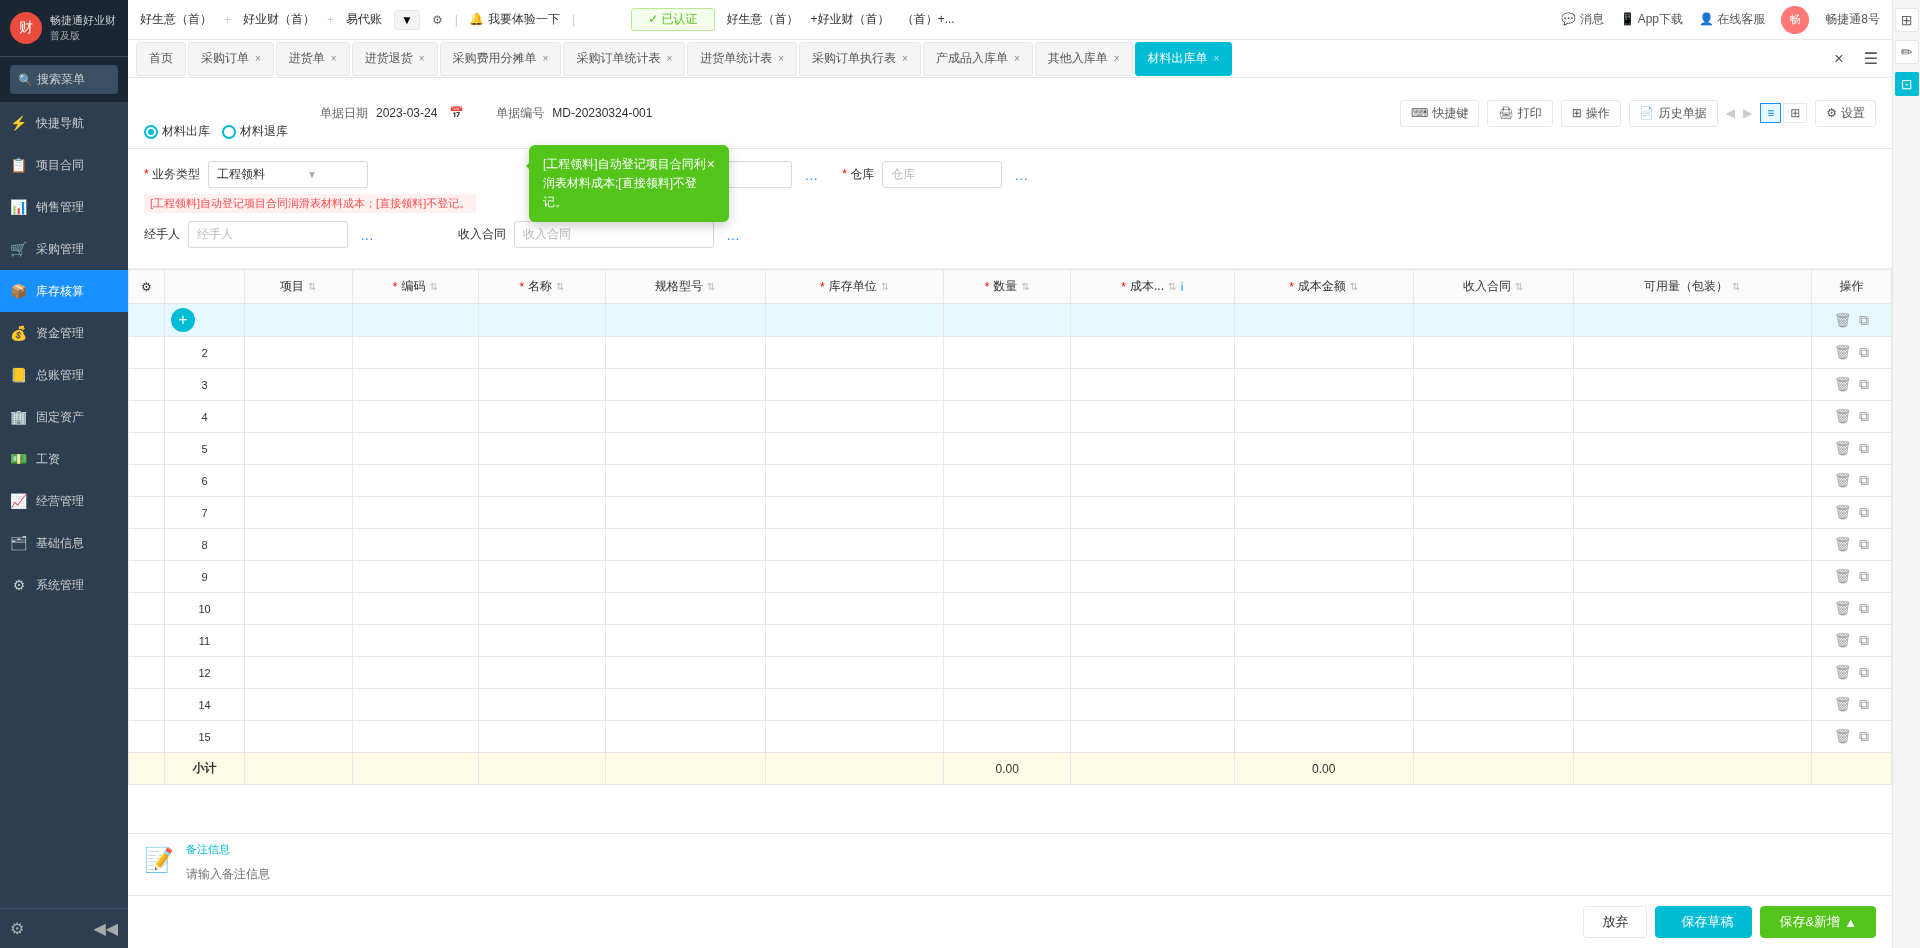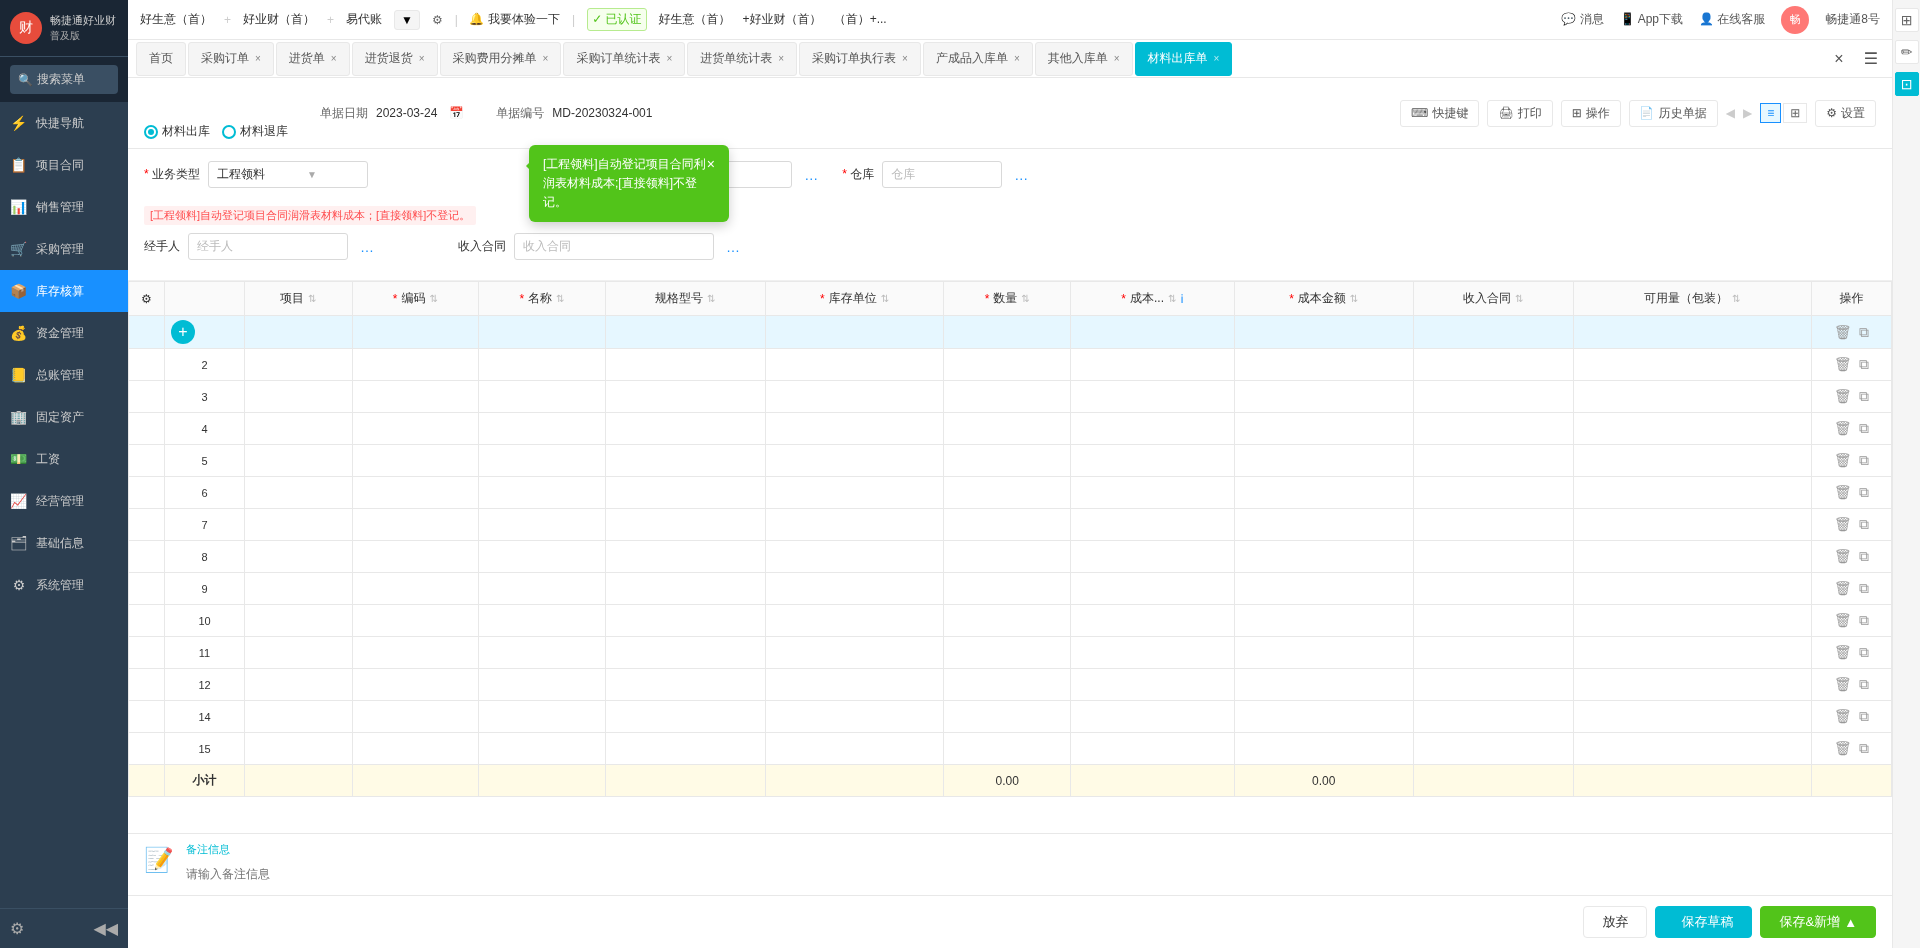--- a/index.html
+++ b/index.html
@@ -60,21 +60,21 @@
 
     
     .form-area { padding: 12px 16px; background: #fff; border-bottom: 1px solid #f0f0f0; }
     .form-row { display: flex; align-items: flex-start; gap: 24px; margin-bottom: 8px; }
     .form-field { display: flex; align-items: center; gap: 8px; }
     .form-label { color: #333; font-size: 12px; white-space: nowrap; }
     .form-label.required::before { content: '* '; color: red; }
     .form-input { border: 1px solid #d9d9d9; border-radius: 3px; padding: 4px 8px; font-size: 12px; color: #333; min-width: 180px; background: #fff; cursor: pointer; display: flex; align-items: center; justify-content: space-between; }
     .form-input.filled { border-color: #d9d9d9; }
     .form-input-arrow { color: #aaa; font-size: 10px; }
-    .form-error { color: #ff4d4f; font-size: 11px; margin-top: 18px; background: #fff0f0; padding: 2px 6px; border-radius: 2px; }
+    .form-error { color: #ff4d4f; font-size: 11px; margin-top: 6px; background: #fff0f0; padding: 2px 6px; border-radius: 2px; }
     .form-field-wrap { display: flex; flex-direction: column; }
     .dots-btn { color: #1890ff; cursor: pointer; font-size: 14px; margin-left: 4px; }
 
     
     .tooltip-container { position: relative; display: inline-block; }
     .tooltip-box { position: absolute; left: 20px; top: -10px; z-index: 100; background: #52c41a; color: #fff; border-radius: 6px; padding: 10px 14px; font-size: 12px; width: 200px; line-height: 1.6; box-shadow: 0 4px 12px rgba(0,0,0,0.2); }
     .tooltip-box::before { content: ''; position: absolute; left: -8px; top: 16px; border: 5px solid transparent; border-right-color: #52c41a; }
     .tooltip-close { float: right; cursor: pointer; font-size: 14px; margin-top: -2px; }
 
     
@@ -198,21 +198,21 @@
       <span class="top-nav-item">好生意（首）</span>
       <span class="top-nav-divider">+</span>
       <span class="top-nav-item">好业财（首）</span>
       <span class="top-nav-divider">+</span>
       <span class="top-nav-item">易代账</span>
       <button class="top-nav-more">▼</button>
       <span class="top-nav-item" style="color:#666;">⚙</span>
       <span class="top-nav-divider">|</span>
       <span class="top-nav-item">🔔 我要体验一下</span>
       <span class="top-nav-divider">|</span>
-      <span class="top-nav-item" style="color:#52c41a; background:#f6ffed; padding:2px 4px; border-radius:3px; border:1px solid #b7eb8f;">✓ 已认证</span>
+      <span class="top-nav-item" style="color:#52c41a; background:#f6ffed; padding:2px 16px; border-radius:3px; border:1px solid #b7eb8f;margin-left:44px;">✓ 已认证</span>
       <span class="top-nav-item">好生意（首）</span>
       <span class="top-nav-item">+好业财（首）</span>
       <span class="top-nav-item">（首）+...</span>
 
       <div class="top-right">
         <span class="top-right-item">💬 消息</span>
         <span class="top-right-item">📱 App下载</span>
         <span class="top-right-item">👤 在线客服</span>
         <div class="user-avatar">畅</div>
         <span class="top-right-item">畅捷通8号</span>

